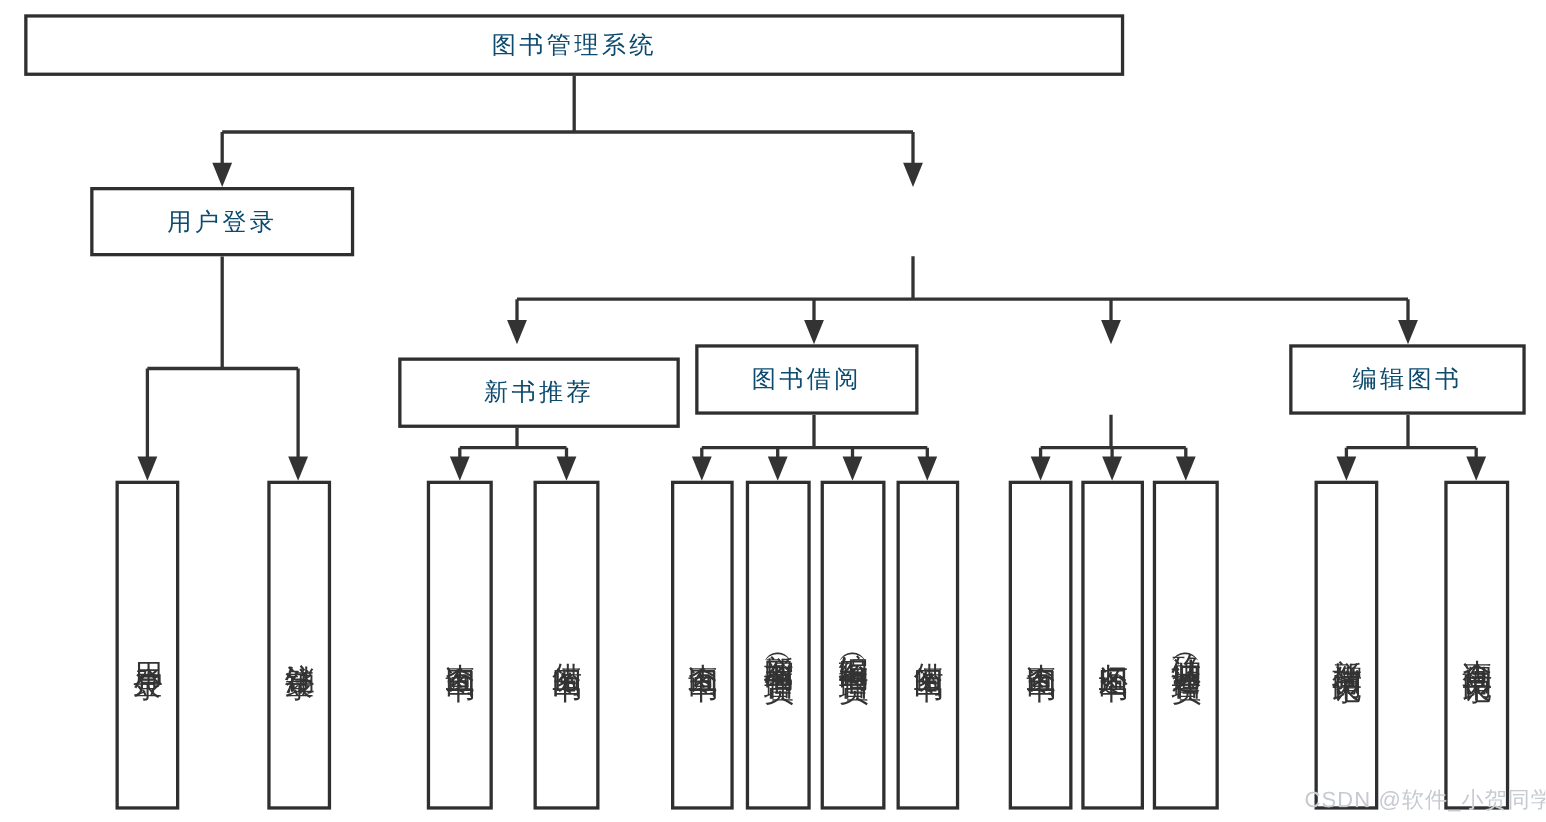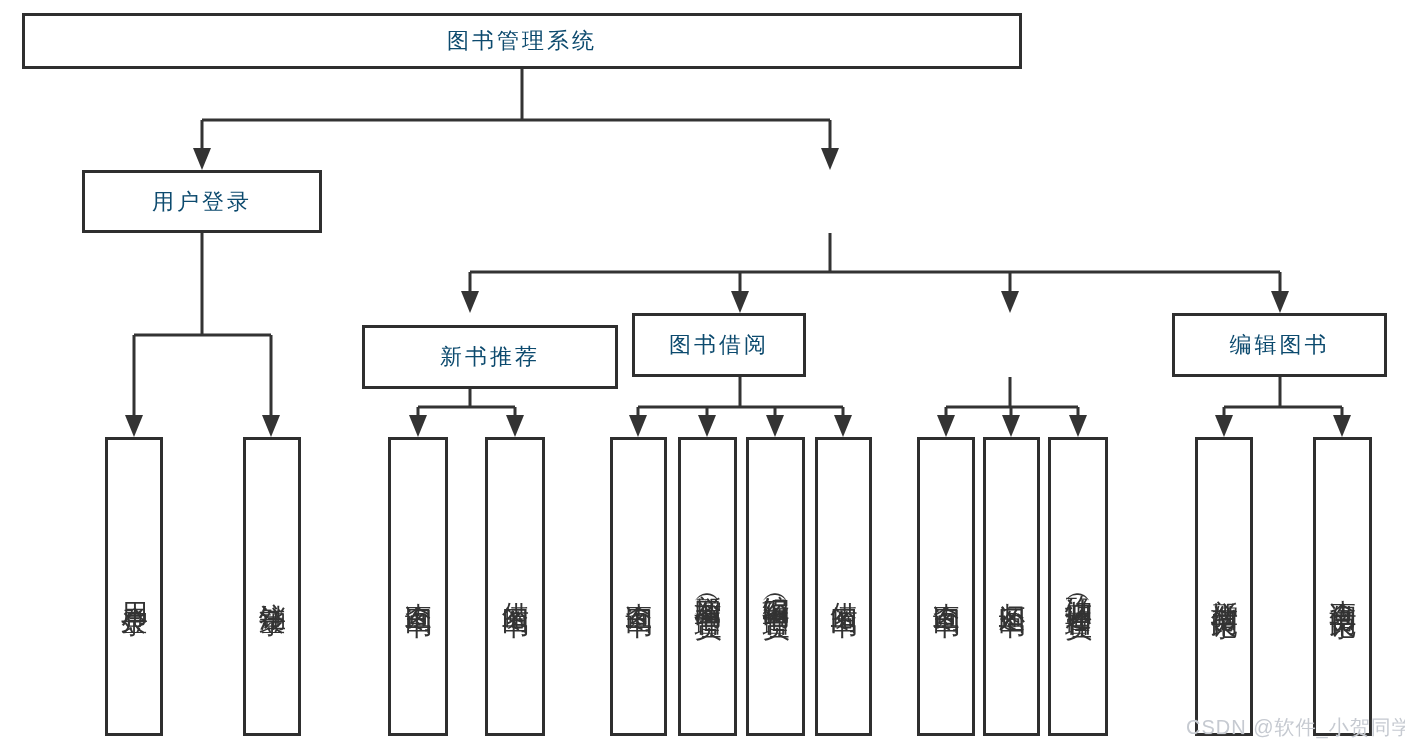--- a/index.html
+++ b/index.html
@@ -111,21 +111,21 @@
     <span class="h-label">图书管理系统</span>
   </div>
 
   <div class="box" style="left:82px; top:170px; width:240px; height:63px;">
     <span class="h-label">用户登录</span>
   </div>
 
   <div class="box" style="left:362px; top:313px; width:256px; height:64px;margin-top:12px;">
     <span class="h-label">新书推荐</span>
   </div>
-  <div class="box" style="left:632px; top:313px; width:174px; height:64px;">
+  <div class="box" style="left:632px; top:313px; width:203px; height:64px;">
     <span class="h-label">图书借阅</span>
   </div>
   <div class="box" style="left:1172px; top:313px; width:215px; height:64px;">
     <span class="h-label">编辑图书</span>
   </div>
 
   <div class="box" style="left:105px; top:437px; width:58px; height:299px;">
     <span class="v-label">用户登录</span>
   </div>
   <div class="box" style="left:243px; top:437px; width:58px; height:299px;">

